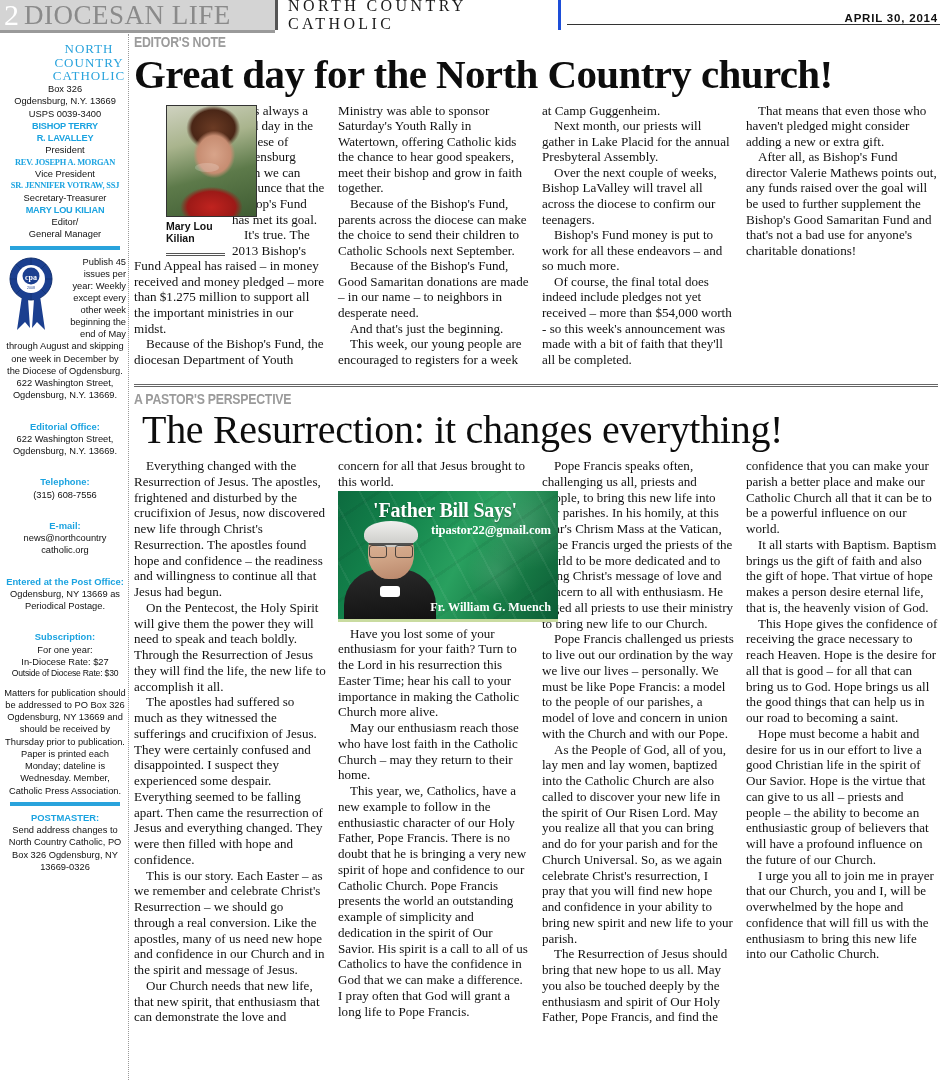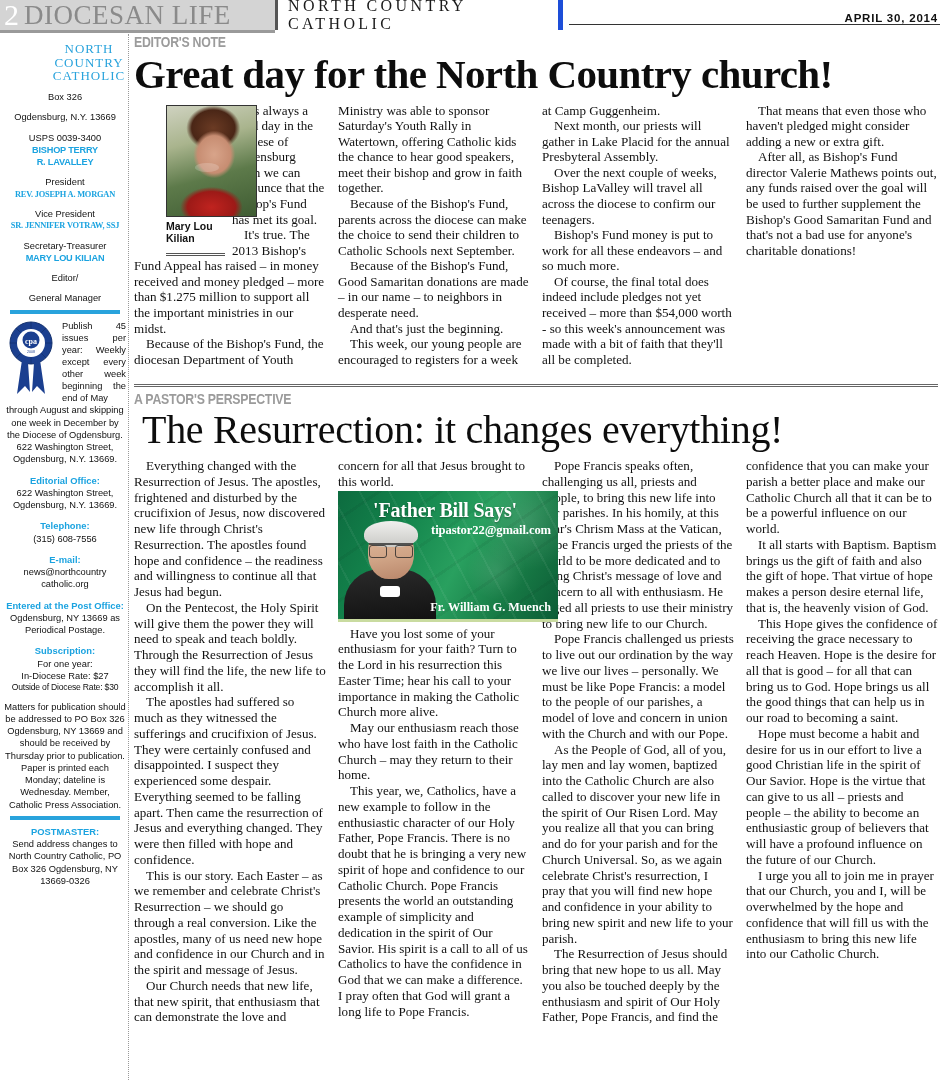--- a/index.html
+++ b/index.html
@@ -47,21 +47,21 @@
     display: flex; align-items: center;
     padding-left: 10px;
   }
   .mh-paper {
     font-family: "Liberation Serif", serif;
     font-size: 16px; color: #1a1a1a;
     letter-spacing: 3.4px;
   }
   .mh-right {
     flex: 1;
-    border-left: 5px solid #1d4ed8;
+    border-left: 3px solid #1d4ed8;
     position: relative;
   }
   .mh-rule {
     position: absolute; left: 6px; right: 0; bottom: 5px;
     border-bottom: 1.5px solid #333;
   }
   .mh-date {
     position: absolute; right: 2px; bottom: 6px;
     font-family: "Liberation Sans", sans-serif;
     font-size: 11.5px; font-weight: bold;
@@ -82,47 +82,47 @@
   }
   .sb-logo {
     color: #29a3dc;
     font-family: "Liberation Serif", serif;
     font-size: 13px;
     line-height: 1.05;
     letter-spacing: 1px;
     margin-top: 2px;
     margin-left: 48px;
   }
-  .sb-line { font-size: 9.3px; line-height: 1.33; margin-top: 8px; }
+  .sb-line { font-size: 9.3px; line-height: 1.33; }
   .sb-blue {
     color: #1ba3e0; font-weight: bold;
     font-size: 9.2px; line-height: 1.33;
     letter-spacing: -0.2px;
   }
   .sb-blue.sm { font-size: 8.4px; font-family: Liberation Serif, serif; }
   .sb-rule {
     margin: 5px 6px 6px 6px;
     border-top: 2px solid #29a3dc;
     border-bottom: 2px solid #29a3dc;
     height: 4px;
   }
   .sb-gap { height: 7px; }
 
   .cpa-block { position: relative; min-height: 74px; text-align: justify; }
   .cpa-seal {
     float: left; width: 54px; height: 74px;
     margin: 0 4px 0 0;
     position: relative;
   }
-  .cpa-text { font-size: 9.3px; line-height: 1.3; }
+  .cpa-text { font-size: 9.3px; line-height: 1.3; text-align: right; }
   .cpa-after { font-size: 9.3px; line-height: 1.32; text-align: center; clear: both; }
 
   .sb-head {
     color: #1ba3e0; font-weight: bold; font-size: 9.4px;
-    line-height: 1.3; margin-top: 9px;
+    line-height: 1.3; margin-top: 19px;
   }
   .sb-body { font-size: 9.3px; line-height: 1.32; }
   .sb-body.tight { font-size: 8.6px; letter-spacing: -0.2px; }
 
   
   .v-divider {
     position: absolute; left: 128px; top: 34px;
     width: 1px; height: 1046px;
     border-left: 1px dotted #999;
   }

